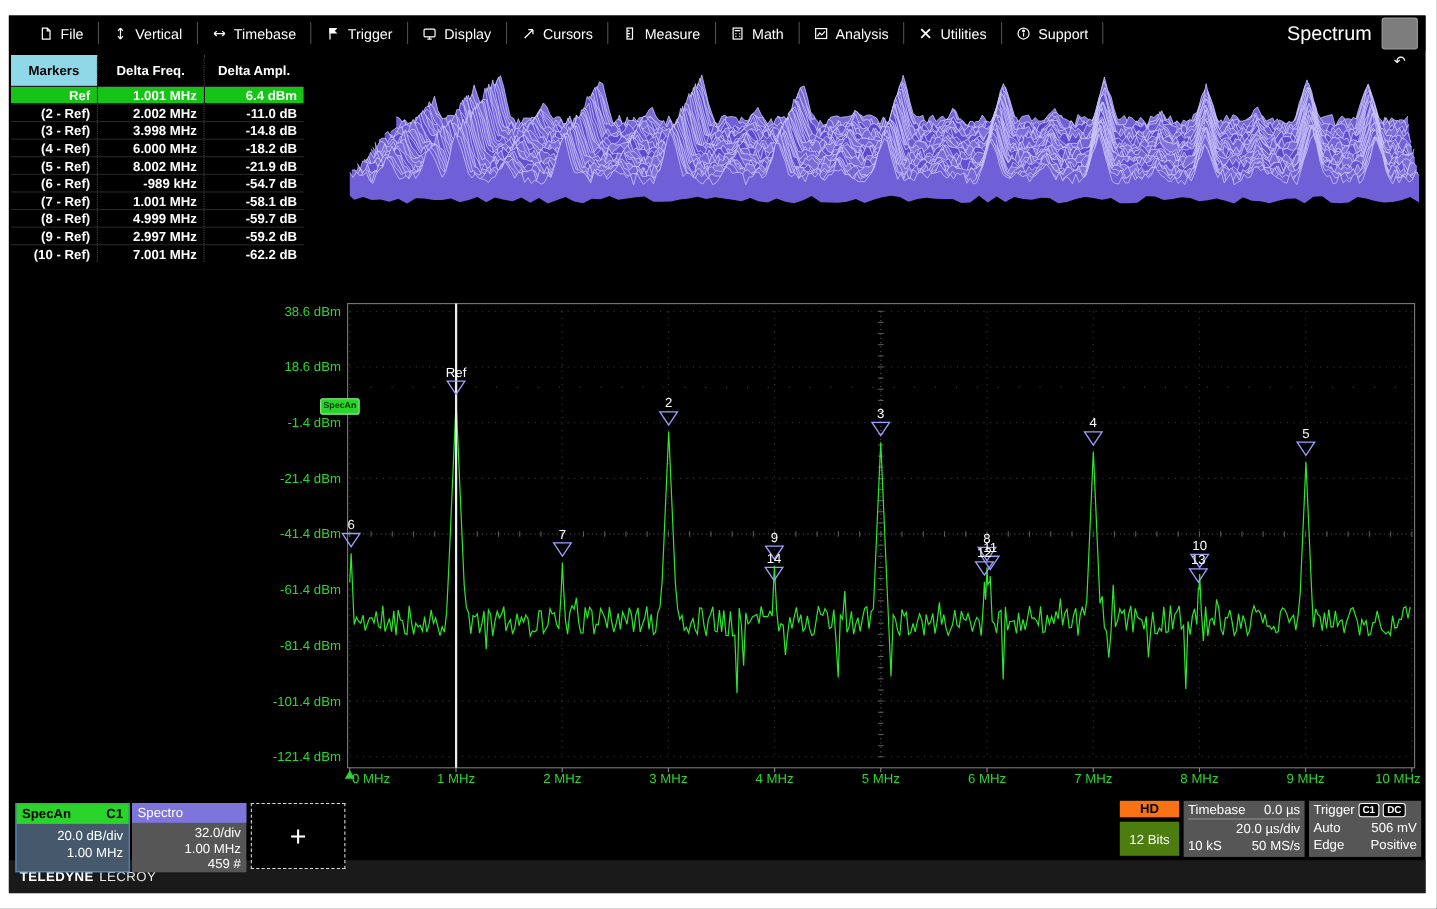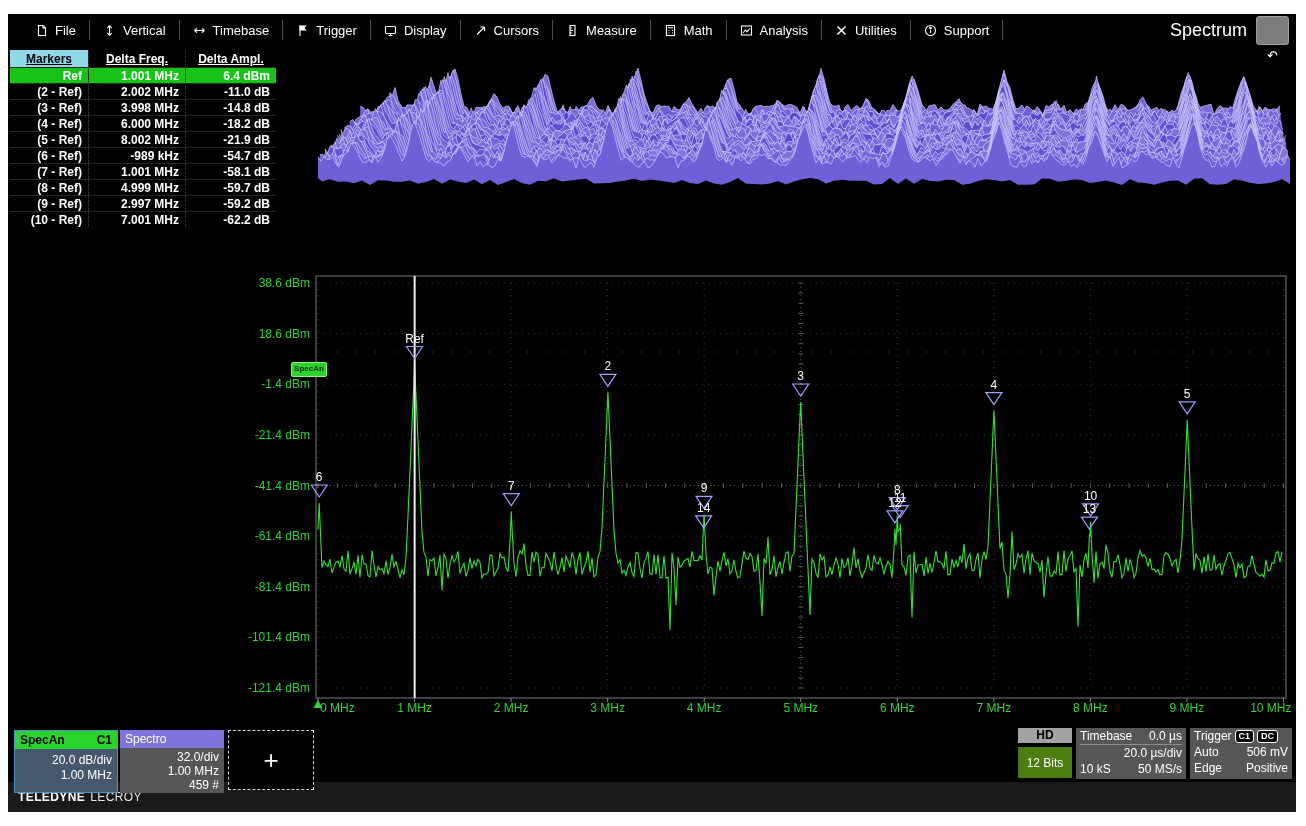--- a/index.html
+++ b/index.html
@@ -21,21 +21,21 @@
             font-family:"Liberation Sans",sans-serif;padding:0;gap:41px;}
   .undo-icon{font-size:13px;line-height:11px;}
 
   
   #scope-svg{position:absolute;left:0;top:0;z-index:1;}
   svg text{font-family:"Liberation Sans",sans-serif;}
 
   
   .markers-table{position:absolute;left:2px;top:36px;width:240px;z-index:4;font-size:12px;font-weight:700;color:#fff;}
   .markers-table table{border-collapse:collapse;width:240px;table-layout:fixed;background:#000;}
-  .markers-table th{height:17px;text-align:center;padding:0 4px;font-weight:700;white-space:nowrap;overflow:hidden;text-decoration:underline;}
+  .markers-table th{height:28px;text-align:center;padding:0 4px;font-weight:700;white-space:nowrap;overflow:hidden;}
   .markers-table td{height:15px;text-align:right;padding:0 6px;white-space:nowrap;overflow:hidden;
                     border-top:1px solid #272727;}
   .markers-table td+td,.markers-table th+th{border-left:1px dotted #4a4a4a;}
   .th-markers{background:#8fd8e8;color:#000;}
   .row-hl{background:#17c317;}
 
   
   .specan-badge{position:absolute;left:283px;top:348px;width:34px;height:13px;background:#2bd42b;
                 border:1px solid #86f386;border-radius:2px;color:#003300;font-size:8px;font-weight:700;
                 line-height:11px;text-align:center;z-index:5;}
@@ -45,21 +45,21 @@
   .specan-box{left:6px;top:716px;width:104px;height:63px;border:1px solid #4d8fd1;box-sizing:border-box;background:#46586b;}
   .specan-box .hd{height:18px;background:#2bd42b;color:#000;display:flex;align-items:center;justify-content:space-between;
                   padding:0 5px;font-weight:700;}
   .specan-box .bd{padding:4px 5px 0 0;text-align:right;line-height:15px;}
   .spectro-box{left:112px;top:716px;width:104px;height:63px;box-sizing:border-box;background:#565656;}
   .spectro-box .hd{height:18px;background:#7d74dc;color:#fff;display:flex;align-items:center;padding:0 5px;}
   .spectro-box .bd{padding:2px 5px 0 0;text-align:right;line-height:14px;}
   .add-box{left:220px;top:716px;width:86px;height:60px;border:1px dashed #d9d9d9;box-sizing:border-box;background:#000;
            display:flex;align-items:center;justify-content:center;color:#fff;font-size:26px;font-weight:400;}
   .hd-box{left:1010px;top:714px;width:54px;}
-  .hd-box .hd{height:15px;background:#a3a3a3;color:#000;font-weight:700;text-align:center;line-height:15px;}
+  .hd-box .hd{height:15px;background:#f97316;color:#000;font-weight:700;text-align:center;line-height:15px;}
   .hd-box .bd{margin-top:4px;height:31px;background:#4d7c0f;display:flex;align-items:center;justify-content:center;}
   .tb-box{left:1068px;top:714px;width:110px;height:51px;background:#565656;box-sizing:border-box;padding:0 4px;}
   .tb-box .hd{display:flex;justify-content:space-between;height:16px;line-height:16px;border-bottom:1px solid #8e8e8e;}
   .tb-box .row{display:flex;justify-content:space-between;line-height:16px;}
   .tg-box{left:1182px;top:714px;width:102px;height:51px;background:#565656;box-sizing:border-box;padding:0 4px;}
   .tg-box .hd{display:flex;align-items:center;height:16px;gap:3px;}
   .tg-box .row{display:flex;justify-content:space-between;line-height:16px;}
   .badge{background:#000;border:1px solid #fff;border-radius:3px;color:#fff;font-size:9px;font-weight:700;
          padding:0 3px;line-height:11px;}
   .badge:first-of-type{margin-left:auto;}

